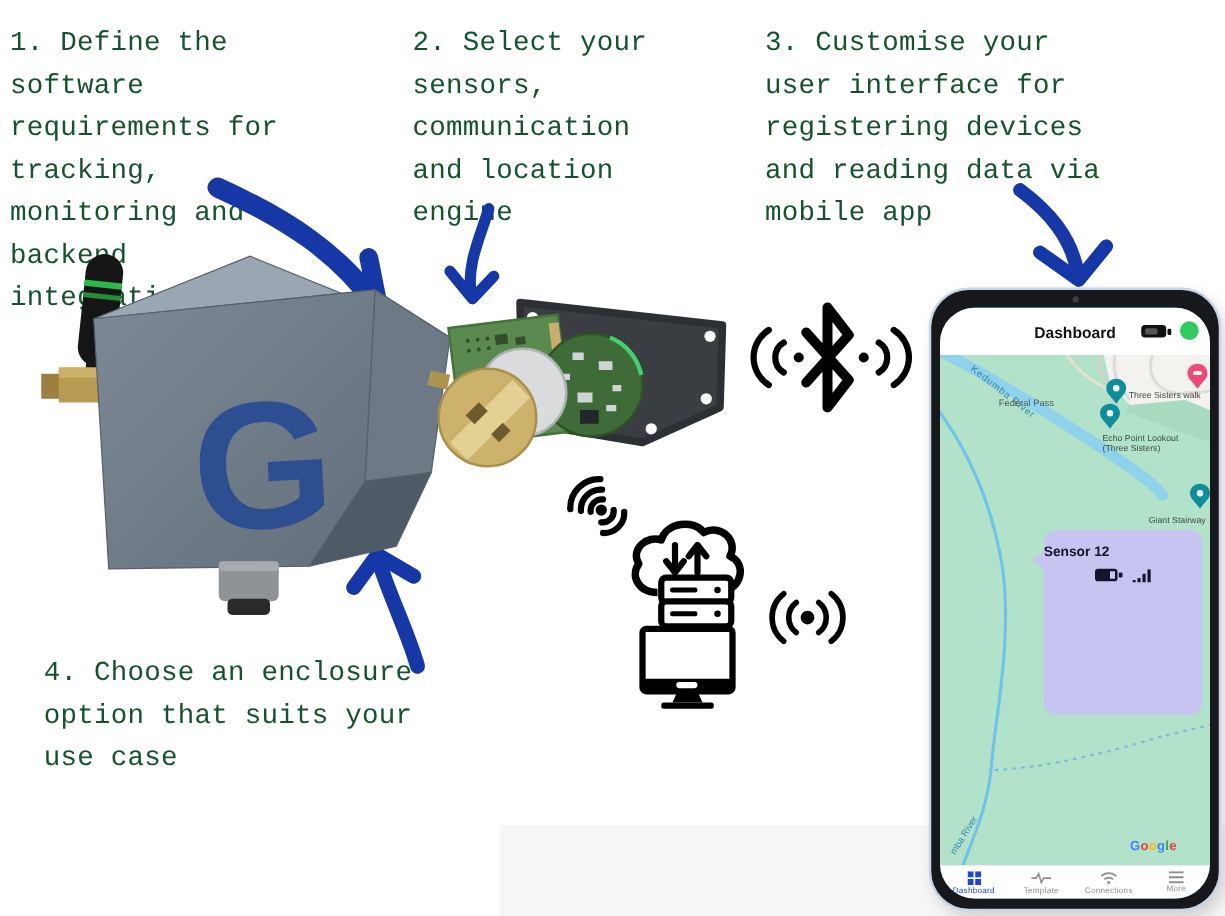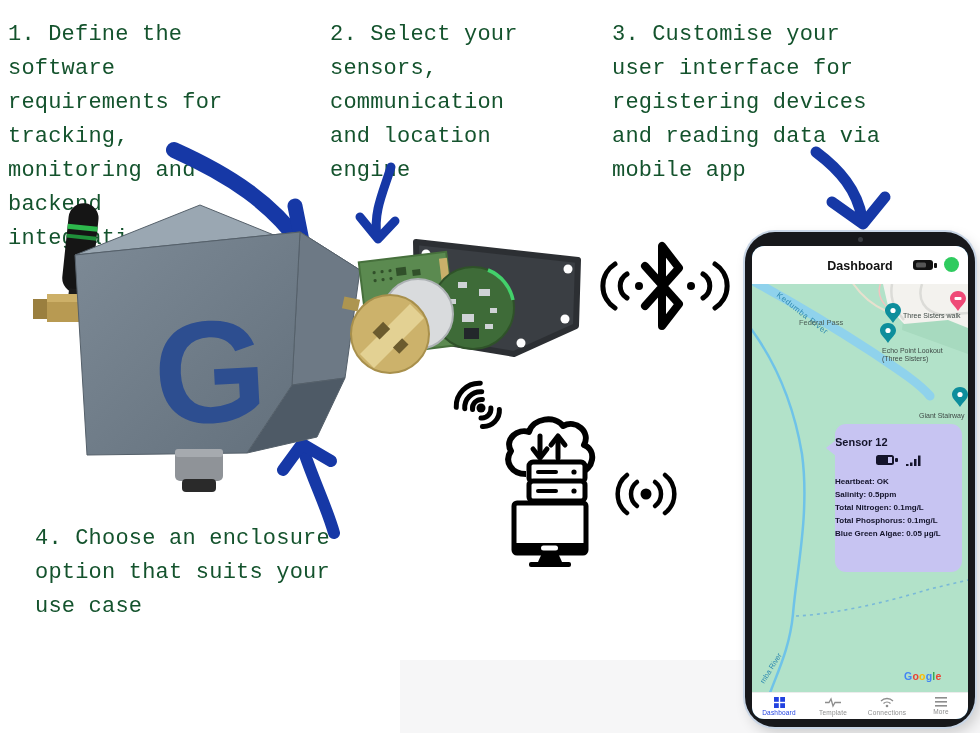--- a/index.html
+++ b/index.html
@@ -11,21 +11,21 @@
   #step3{left:612px;top:18px;width:272px;}
   #step4{left:35px;top:496px;width:300px;margin-top:26px;}
   .overlay-svg{position:absolute;left:0;top:0;pointer-events:none;}
   .art{position:absolute;}
   .gray-band{position:absolute;left:400px;top:660px;width:580px;height:73px;background:#f6f6f7;}
 
   
   .phone{position:absolute;left:745px;top:232px;width:230px;height:495px;background:#17181b;
          border-radius:30px;box-shadow:0 0 0 2px #c9d6e6,4px 6px 14px rgba(0,0,0,.18);}
   .camera-dot{position:absolute;left:50%;top:5px;width:5px;height:5px;margin-left:-2px;border-radius:50%;background:#3a3d42;}
-  .screen{position:absolute;left:7px;right:7px;top:14px;bottom:8px;background:#0369a1;border-radius:12px;overflow:hidden;}
+  .screen{position:absolute;left:7px;right:7px;top:14px;bottom:8px;background:#0369a1;border-radius:28px;overflow:hidden;}
   .p-header{position:absolute;left:0;right:0;top:0;height:38px;background:#fff;z-index:3;}
   .p-title{position:absolute;left:0;right:0;top:13px;text-align:center;font-size:12.5px;font-weight:bold;color:#111;}
   .hdr-battery{position:absolute;right:30px;top:13px;}
   .status-dot{position:absolute;right:9px;top:11px;width:15px;height:15px;border-radius:50%;background:#2fcb5f;}
   .map-wrap{position:absolute;left:0;top:38px;width:216px;height:409px;}
   .p-nav{position:absolute;left:0;right:0;bottom:0;height:26px;background:#fff;display:flex;z-index:3;
          border-top:1px solid #ececec;}
   .nav-item{flex:1;display:flex;flex-direction:column;align-items:center;justify-content:center;gap:1px;color:#8d8d8d;}
   .nav-item.active{color:#2242e0;}
   .nav-label{font-size:6.5px;letter-spacing:.2px;}
@@ -301,27 +301,20 @@
             <rect x="19" y="4" width="3" height="4" rx="1" fill="#14142b"></rect>
             <rect x="12" y="3" width="4" height="6" fill="#c7c4f2"></rect>
           </svg>
           <svg width="16" height="12">
             <rect x="0" y="10" width="2.5" height="2" fill="#14142b"></rect>
             <rect x="4" y="8.5" width="2.5" height="3.5" fill="#14142b"></rect>
             <rect x="8" y="5" width="2.5" height="7" fill="#14142b"></rect>
             <rect x="12" y="1.5" width="2.5" height="10.5" fill="#14142b"></rect>
           </svg>
         </div>
-        <div class="readings">
-          <div class="reading">Heartbeat: OK</div>
-          <div class="reading">Salinity: 0.5ppm</div>
-          <div class="reading">Total Nitrogen: 0.1mg/L</div>
-          <div class="reading">Total Phosphorus: 0.1mg/L</div>
-          <div class="reading">Blue Green Algae: 0.05 µg/L</div>
-        </div>
       </div>
 
       <div class="p-nav">
         <div class="nav-item active">
           <svg width="11" height="11">
             <rect x="0" y="0" width="4.8" height="4.8" fill="currentColor"></rect>
             <rect x="6.2" y="0" width="4.8" height="4.8" fill="currentColor"></rect>
             <rect x="0" y="6.2" width="4.8" height="4.8" fill="currentColor"></rect>
             <rect x="6.2" y="6.2" width="4.8" height="4.8" fill="currentColor"></rect>
           </svg>

